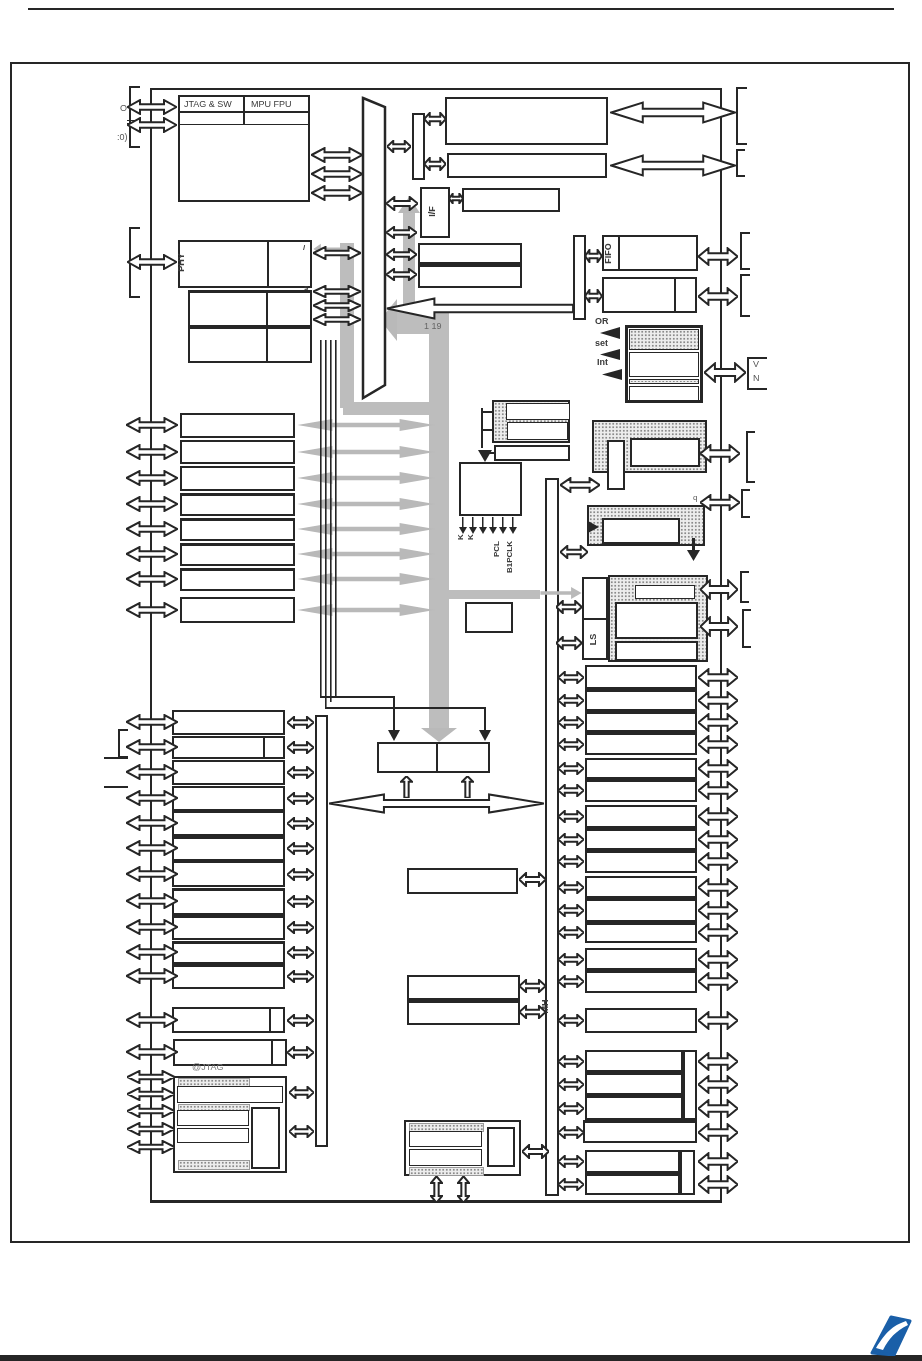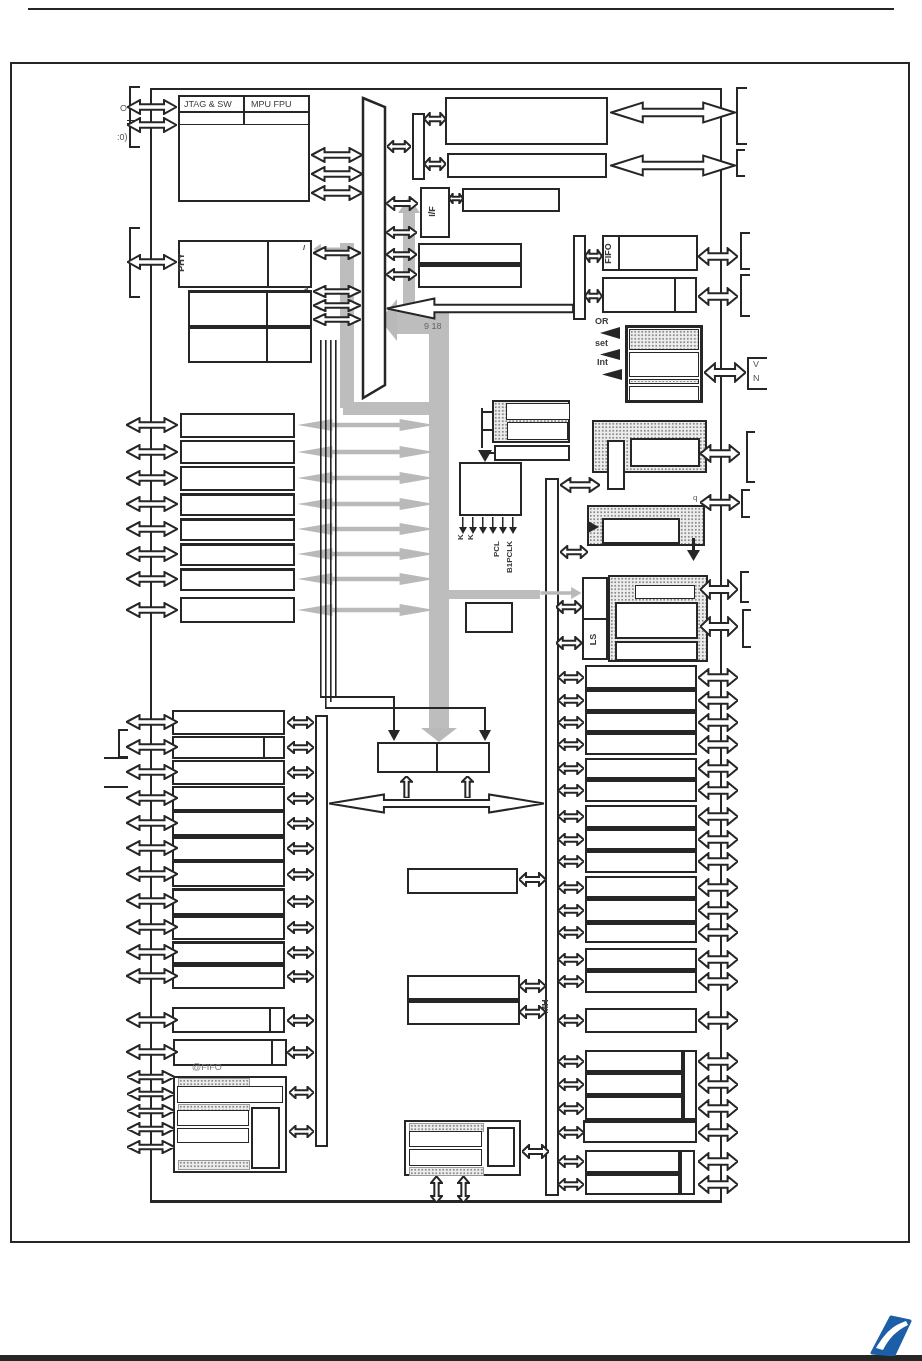--- a/index.html
+++ b/index.html
@@ -57,21 +57,21 @@
   <div class="vl" style="left:266px;top:290px;width:2px;height:73px"></div>
   <div class="lbl s8" style="left:304px;top:284px">s</div>
   <div class="br" style="left:129px;top:227px;width:11px;height:71px"></div>
 
   <div class="gr" style="left:340px;top:243px;width:14px;height:165px"></div>
   <div class="gr" style="left:343px;top:402px;width:96px;height:13px"></div>
   <div class="gr" style="left:429px;top:334px;width:20px;height:396px"></div>
   <div class="gr" style="left:396px;top:306px;width:53px;height:28px"></div>
   <div class="gr" style="left:403px;top:212px;width:12px;height:94px"></div>
   <div class="gr" style="left:449px;top:590px;width:91px;height:9px"></div>
-  <div class="lbl lt" style="left:424px;top:322px;color:#666">9 18</div>
+  <div class="lbl lt" style="left:424px;top:322px;color:#666">1 19</div>
 
   <div class="box" style="left:412px;top:113px;width:13px;height:67px"></div>
   <div class="box" style="left:445px;top:97px;width:163px;height:48px"></div>
   <div class="box" style="left:447px;top:153px;width:160px;height:25px"></div>
   <div class="box" style="left:420px;top:187px;width:30px;height:51px"></div>
   <div class="lbl v" style="left:427px;top:207px">I/F</div>
   <div class="box" style="left:462px;top:188px;width:98px;height:24px"></div>
   <div class="box" style="left:418px;top:243px;width:104px;height:22px;border-bottom-width:3px"></div>
   <div class="box" style="left:418px;top:265px;width:104px;height:23px"></div>
   <div class="br" style="left:736px;top:87px;width:11px;height:58px"></div>
@@ -159,21 +159,21 @@
   <div class="box bt3" style="left:172px;top:941px;width:113px;height:23px"></div>
   <div class="box bt3" style="left:172px;top:964px;width:113px;height:25px"></div>
   <div class="br" style="left:118px;top:729px;width:10px;height:29px"></div>
   <div class="hl" style="left:104px;top:757px;width:24px;height:2px"></div>
   <div class="hl" style="left:104px;top:786px;width:24px;height:2px"></div>
 
   <div class="box" style="left:172px;top:1007px;width:113px;height:26px"></div>
   <div class="vl" style="left:269px;top:1007px;width:2px;height:26px"></div>
   <div class="box" style="left:173px;top:1039px;width:114px;height:27px"></div>
   <div class="vl" style="left:271px;top:1039px;width:2px;height:27px"></div>
-  <div class="lbl lt" style="left:192px;top:1063px;color:#777">@FIFO</div>
+  <div class="lbl lt" style="left:192px;top:1063px;color:#777">@JTAG</div>
 
   <div class="box" style="left:173px;top:1076px;width:114px;height:97px"></div>
   <div class="dots" style="position:absolute;left:178px;top:1078px;width:70px;height:7px;border:1px solid #999"></div>
   <div class="box b1" style="left:177px;top:1086px;width:106px;height:17px"></div>
   <div class="dots" style="position:absolute;left:178px;top:1104px;width:70px;height:5px;border:1px solid #999"></div>
   <div class="box b1" style="left:177px;top:1110px;width:72px;height:16px"></div>
   <div class="box b1" style="left:177px;top:1128px;width:72px;height:15px"></div>
   <div class="dots" style="position:absolute;left:178px;top:1160px;width:70px;height:8px;border:1px solid #999"></div>
   <div class="box" style="left:251px;top:1107px;width:29px;height:62px"></div>
 

